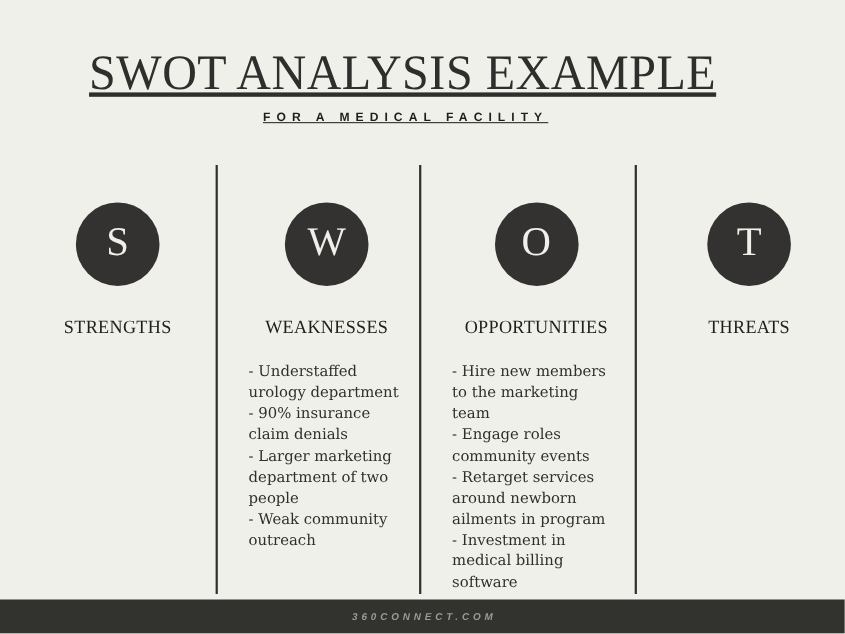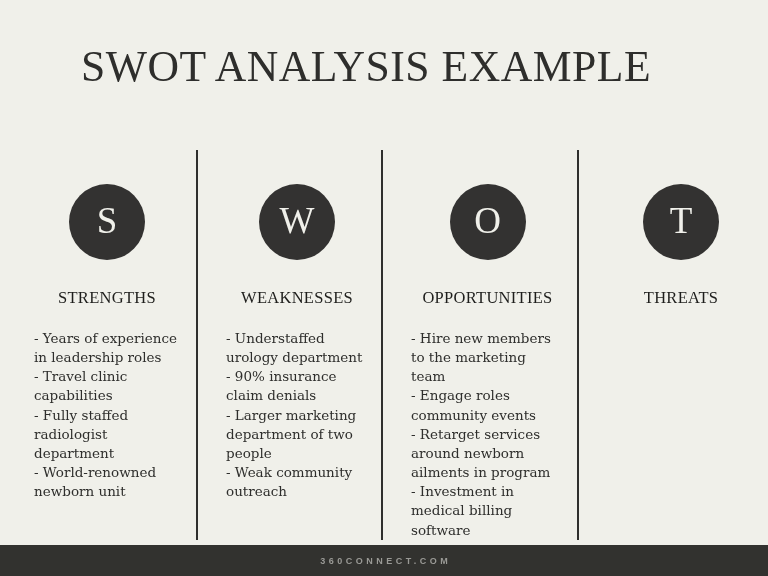--- a/index.html
+++ b/index.html
@@ -7,21 +7,21 @@
     width: 768px; height: 576px;
     background: var(--background, #F0F0EA);
     font-family: "DejaVu Serif", serif;
     color: var(--ink, #2E2E2C);
     position: relative;
     overflow: hidden;
   }
   .canvas { position: absolute; inset: 0; }
 
   
-  .header { position: absolute; top: 0; left: 0; width: 732px; text-align: center; }
+  .header { position: absolute; top: 0; left: 0; width: 732px; text-align: center; text-decoration: underline; }
   .title {
     margin: 42px 0 0 0;
     font-family: "Liberation Serif", serif;
     font-weight: 400;
     font-size: 45px;
     line-height: 1.1;
     letter-spacing: 0.5px;
     color: var(--ink, #2E2E2C);
     transform: scaleX(0.97);
   }
@@ -85,44 +85,40 @@
     background: var(--footer-bg, #32322F);
     display: flex; align-items: center; justify-content: center;
   }
   .footer-text {
     font-family: "Liberation Sans", sans-serif;
     font-weight: 700;
     font-size: 9px;
     letter-spacing: 3.5px;
     text-indent: 3.5px;
     color: var(--footer-text, #9A9A96);
+    font-style: italic;
   }
 </style>
 </head>
 <body>
 
 <div class="canvas">
 
   <div class="header">
     <h1 class="title">SWOT ANALYSIS EXAMPLE</h1>
+    <div class="subtitle">FOR A MEDICAL FACILITY</div>
   </div>
 
   <div class="main">
 
     <div class="column first">
       <div class="badge">
         <span class="badge-letter">S</span>
       </div>
       <h2 class="col-heading">STRENGTHS</h2>
-      <div class="items">
-        <p>- Years of experience in leadership roles</p>
-        <p>- Travel clinic capabilities</p>
-        <p>- Fully staffed radiologist department</p>
-        <p>- World-renowned newborn unit</p>
-      </div>
     </div>
 
     <div class="column">
       <div class="badge">
         <span class="badge-letter">W</span>
       </div>
       <h2 class="col-heading">WEAKNESSES</h2>
       <div class="items">
         <p>- Understaffed urology department</p>
         <p>- 90% insurance claim denials</p>

